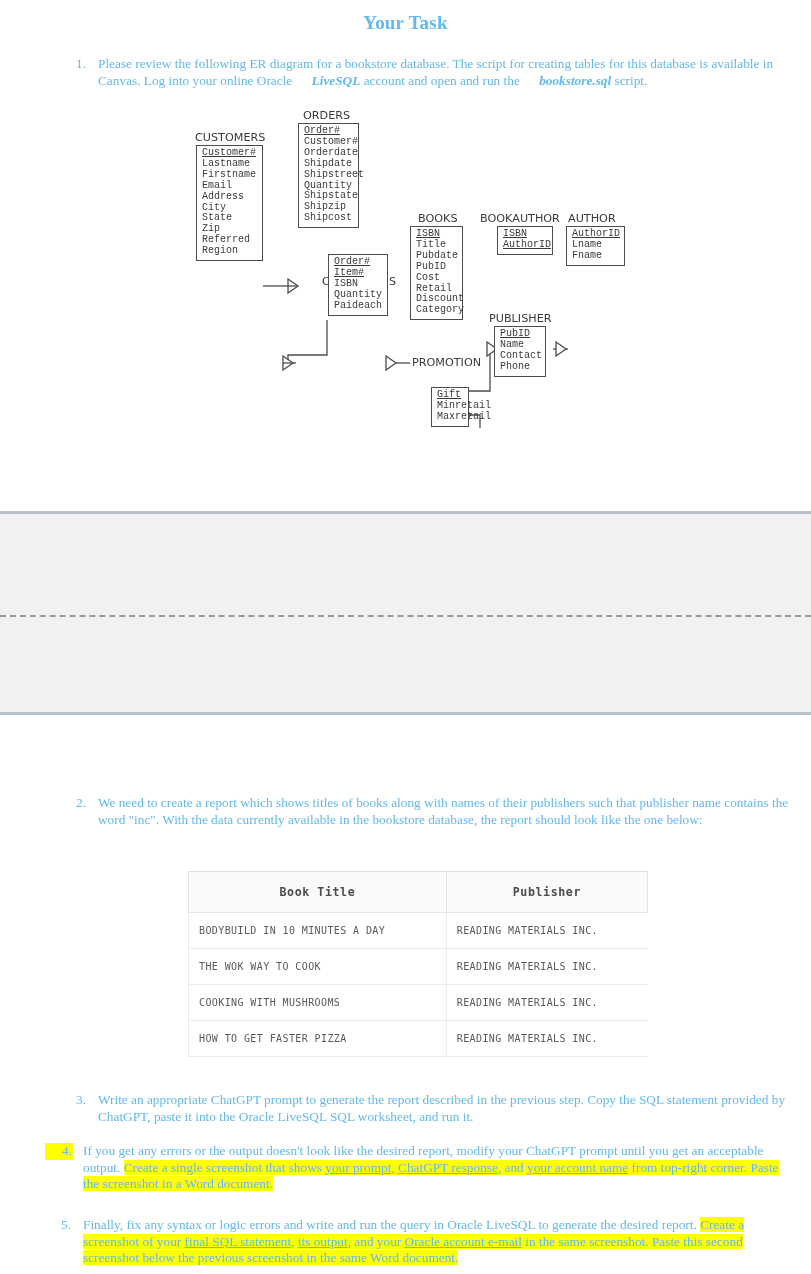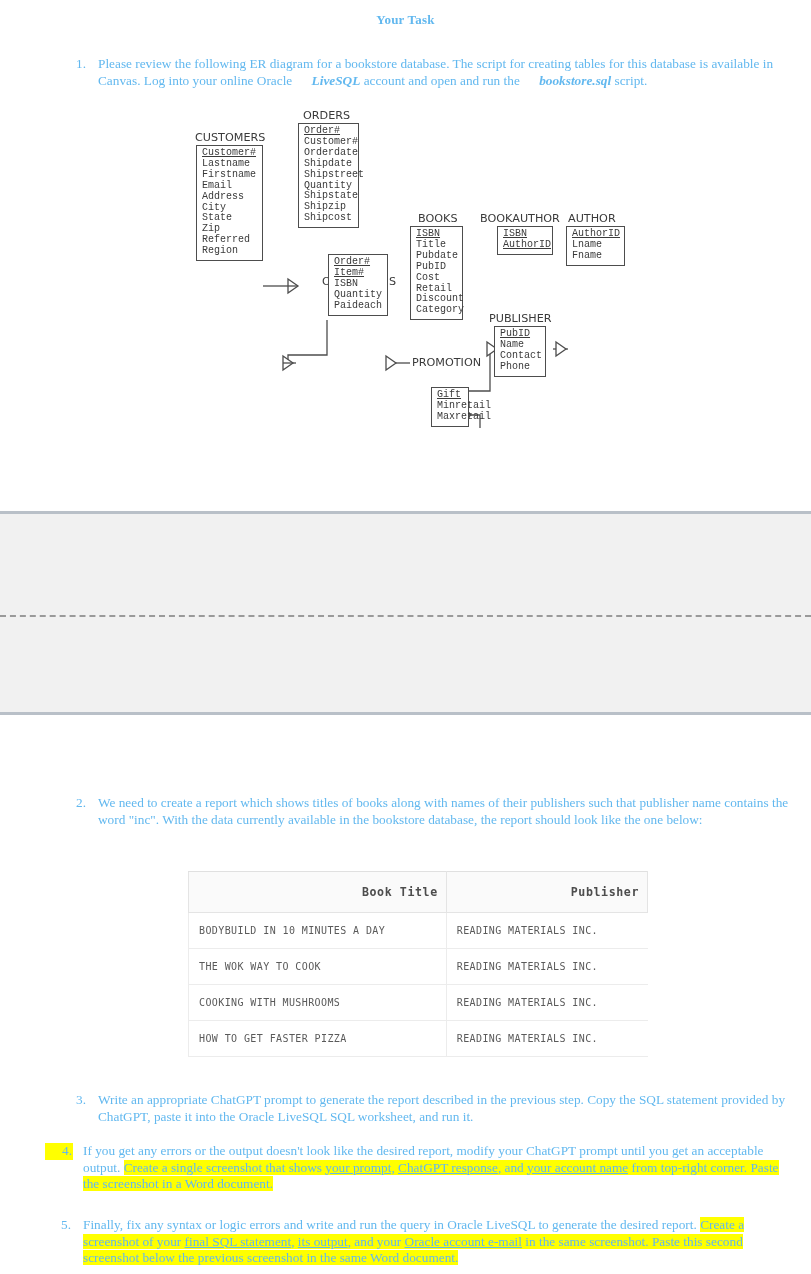--- a/index.html
+++ b/index.html
@@ -4,21 +4,21 @@
 <style>
   html,body{margin:0;padding:0;}
   body{
     width:811px;height:1274px;background:#ffffff;
     font-family:"Liberation Serif", serif;
     position:relative;overflow:hidden;
   }
   .page-title{
     position:absolute;left:0;top:12px;width:811px;text-align:center;
     font-family:"Liberation Serif", serif;
-    font-weight:bold;font-size:13px;color:#62b8ef;letter-spacing:.2px;
+    font-weight:bold;font-size:19px;color:#62b8ef;letter-spacing:.2px;
   }
 
   
   .item{position:absolute;color:#62b8ef;font-size:13.3px;line-height:16.6px;
         font-family:"Liberation Serif", serif;}
   .item .num{position:absolute;left:0;top:0;width:26px;text-align:right;}
   .item .body{margin-left:38px;display:block;}
   .item i{font-style:italic;font-weight:bold;margin-left:16px;}
   .hl{background:#ffff00;}
   .hlnum{background:#ffff00;padding:0 1px;}
@@ -48,21 +48,21 @@
   #gray-divider{position:absolute;left:0;top:101px;width:811px;height:0;
       border-top:2px dashed #9a9a9a;}
 
   
   #result-table{position:absolute;left:188px;top:871px;width:460px;
       border-collapse:collapse;
       font-family:"DejaVu Sans Mono","Liberation Mono",monospace;}
   #result-table th{
       background:#fafafa;border:1px solid #e4e4e4;border-top:1px solid #e0e0e0;
       font-size:11.6px;font-weight:bold;color:#4d4d4d;
-      padding:13px 8px;text-align:right;letter-spacing:.6px;}
+      padding:13px 8px;text-align:center;letter-spacing:.6px;}
   #result-table td{
       border-bottom:1px solid #ececec;border-right:1px solid #ececec;
       font-size:10px;color:#5a5a5a;padding:12px 10px;text-align:left;
       letter-spacing:.4px;white-space:nowrap;}
   #result-table td:last-child{border-right:none;}
   #result-table th:first-child{border-left:1px solid #e4e4e4;}
   #result-table tbody td:first-child{border-left:1px solid #ececec;}
 </style>
 </head>
 <body>

